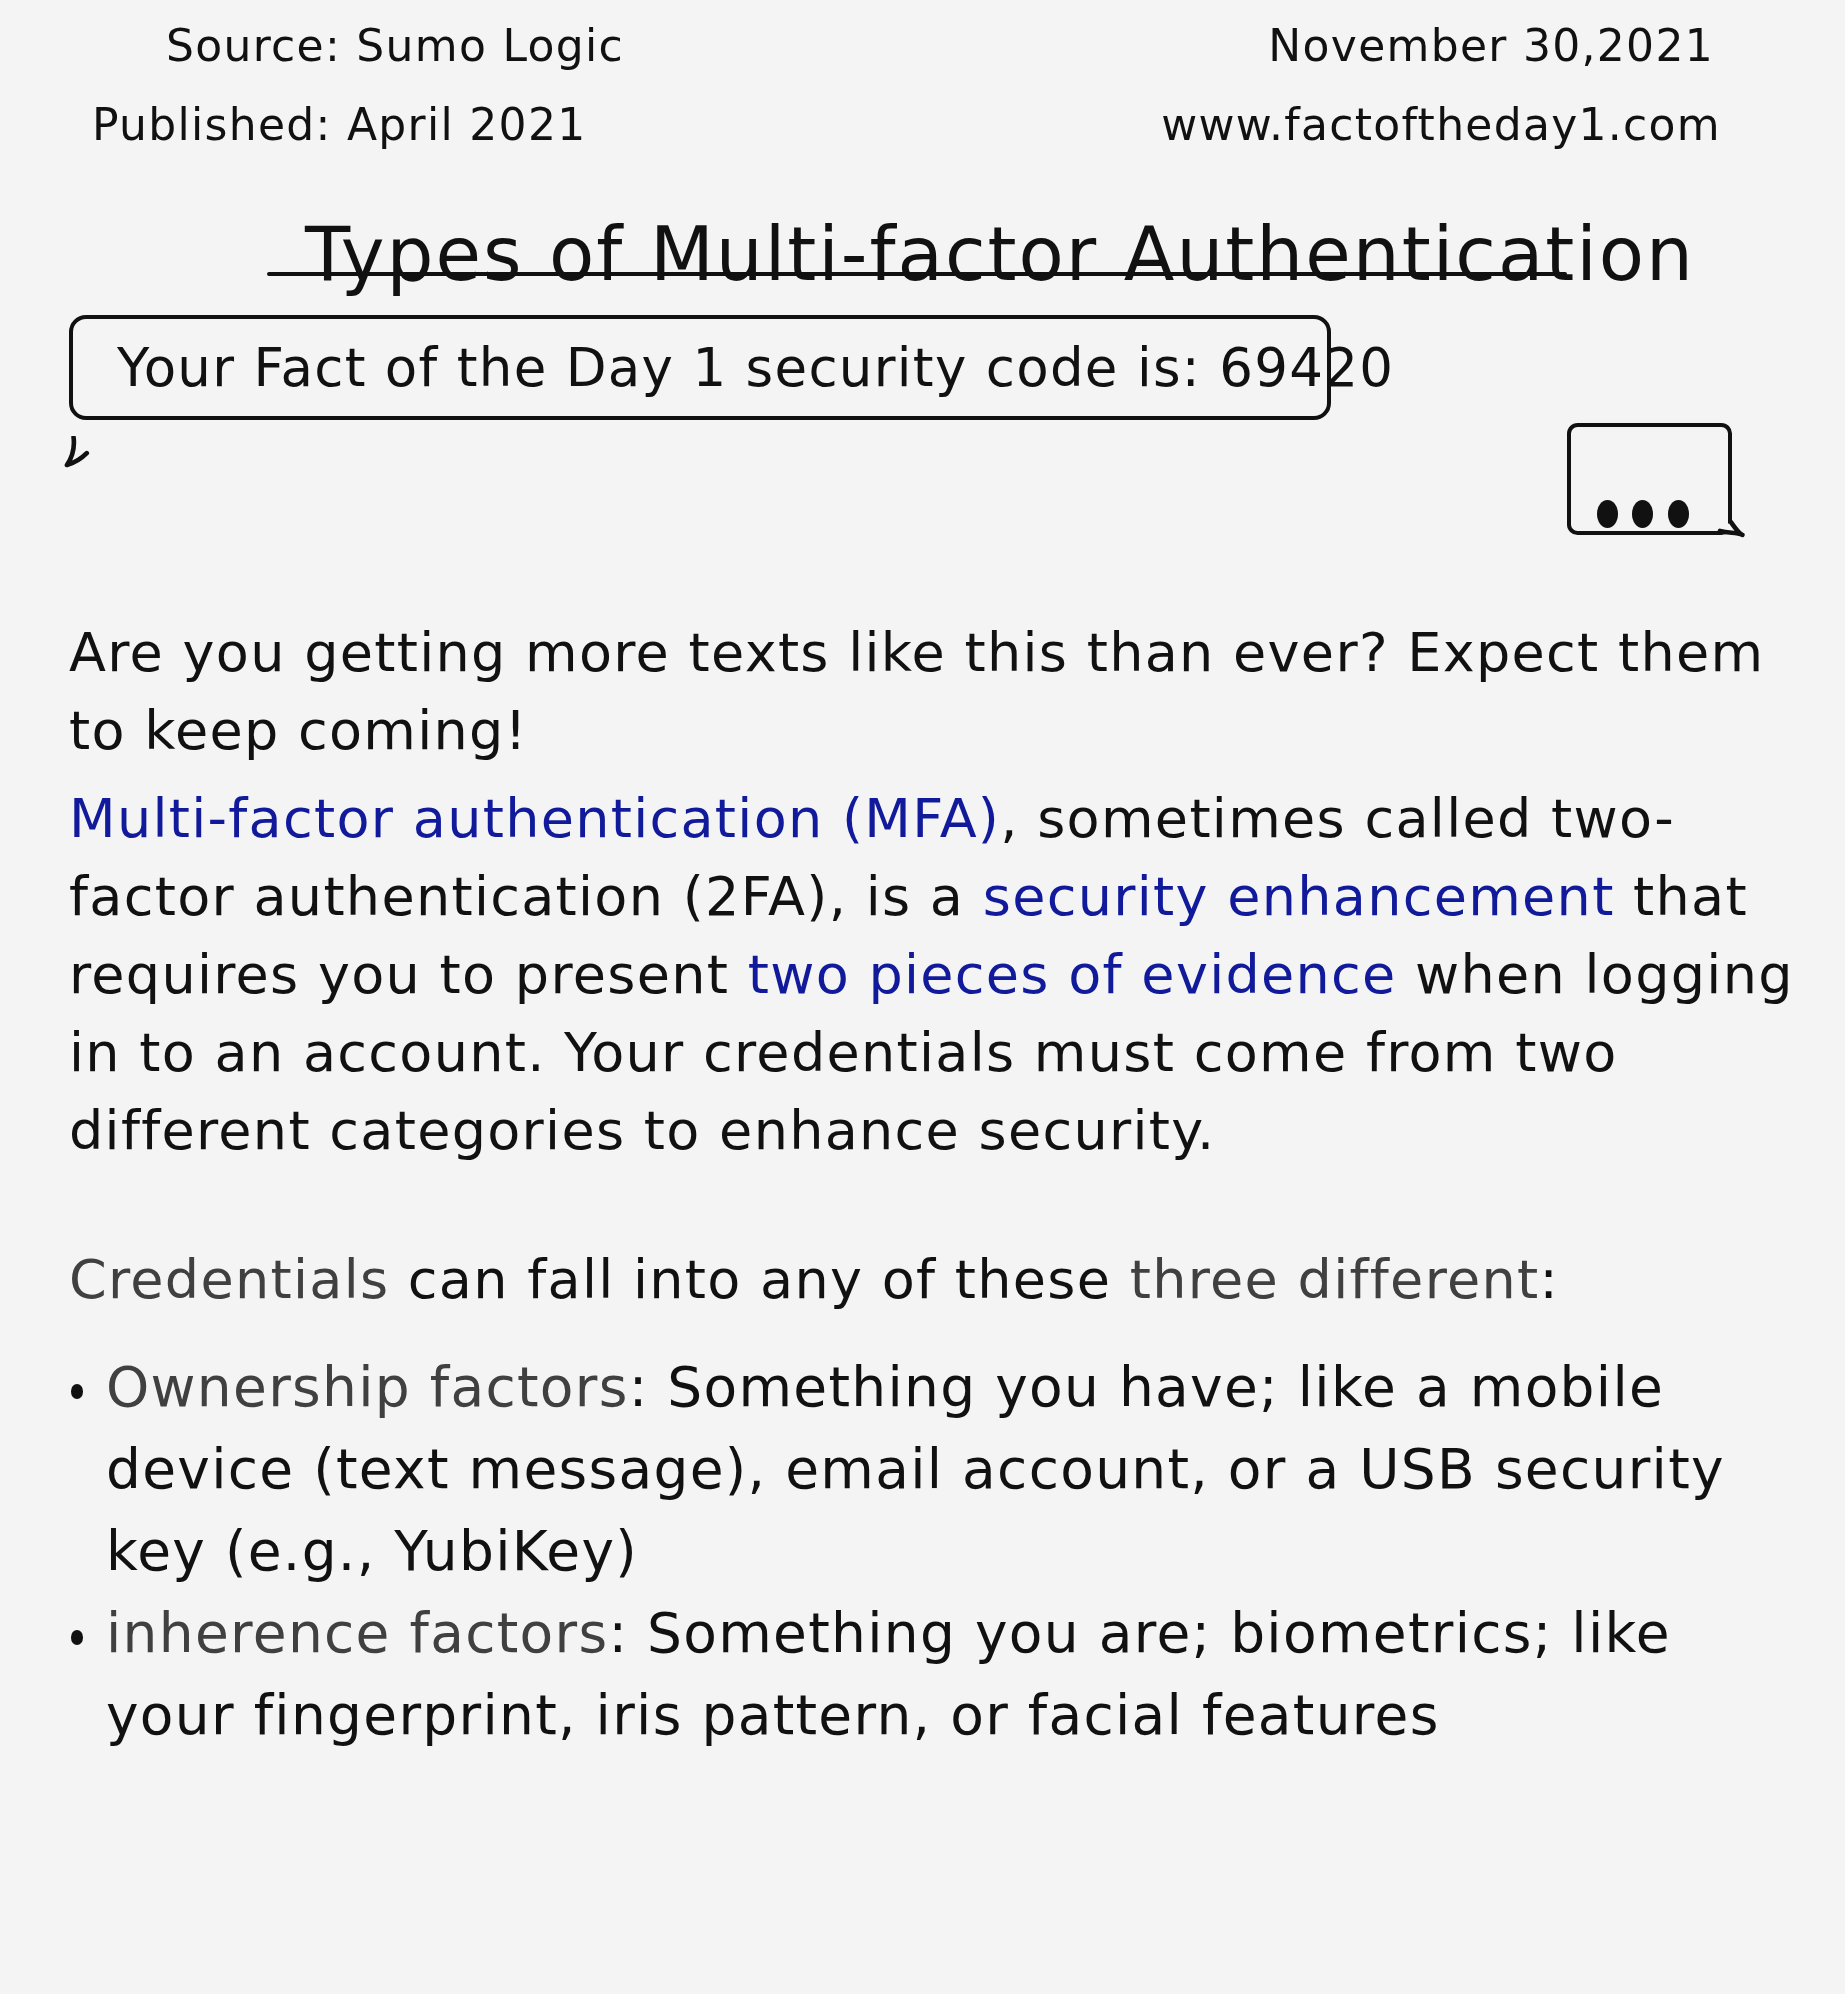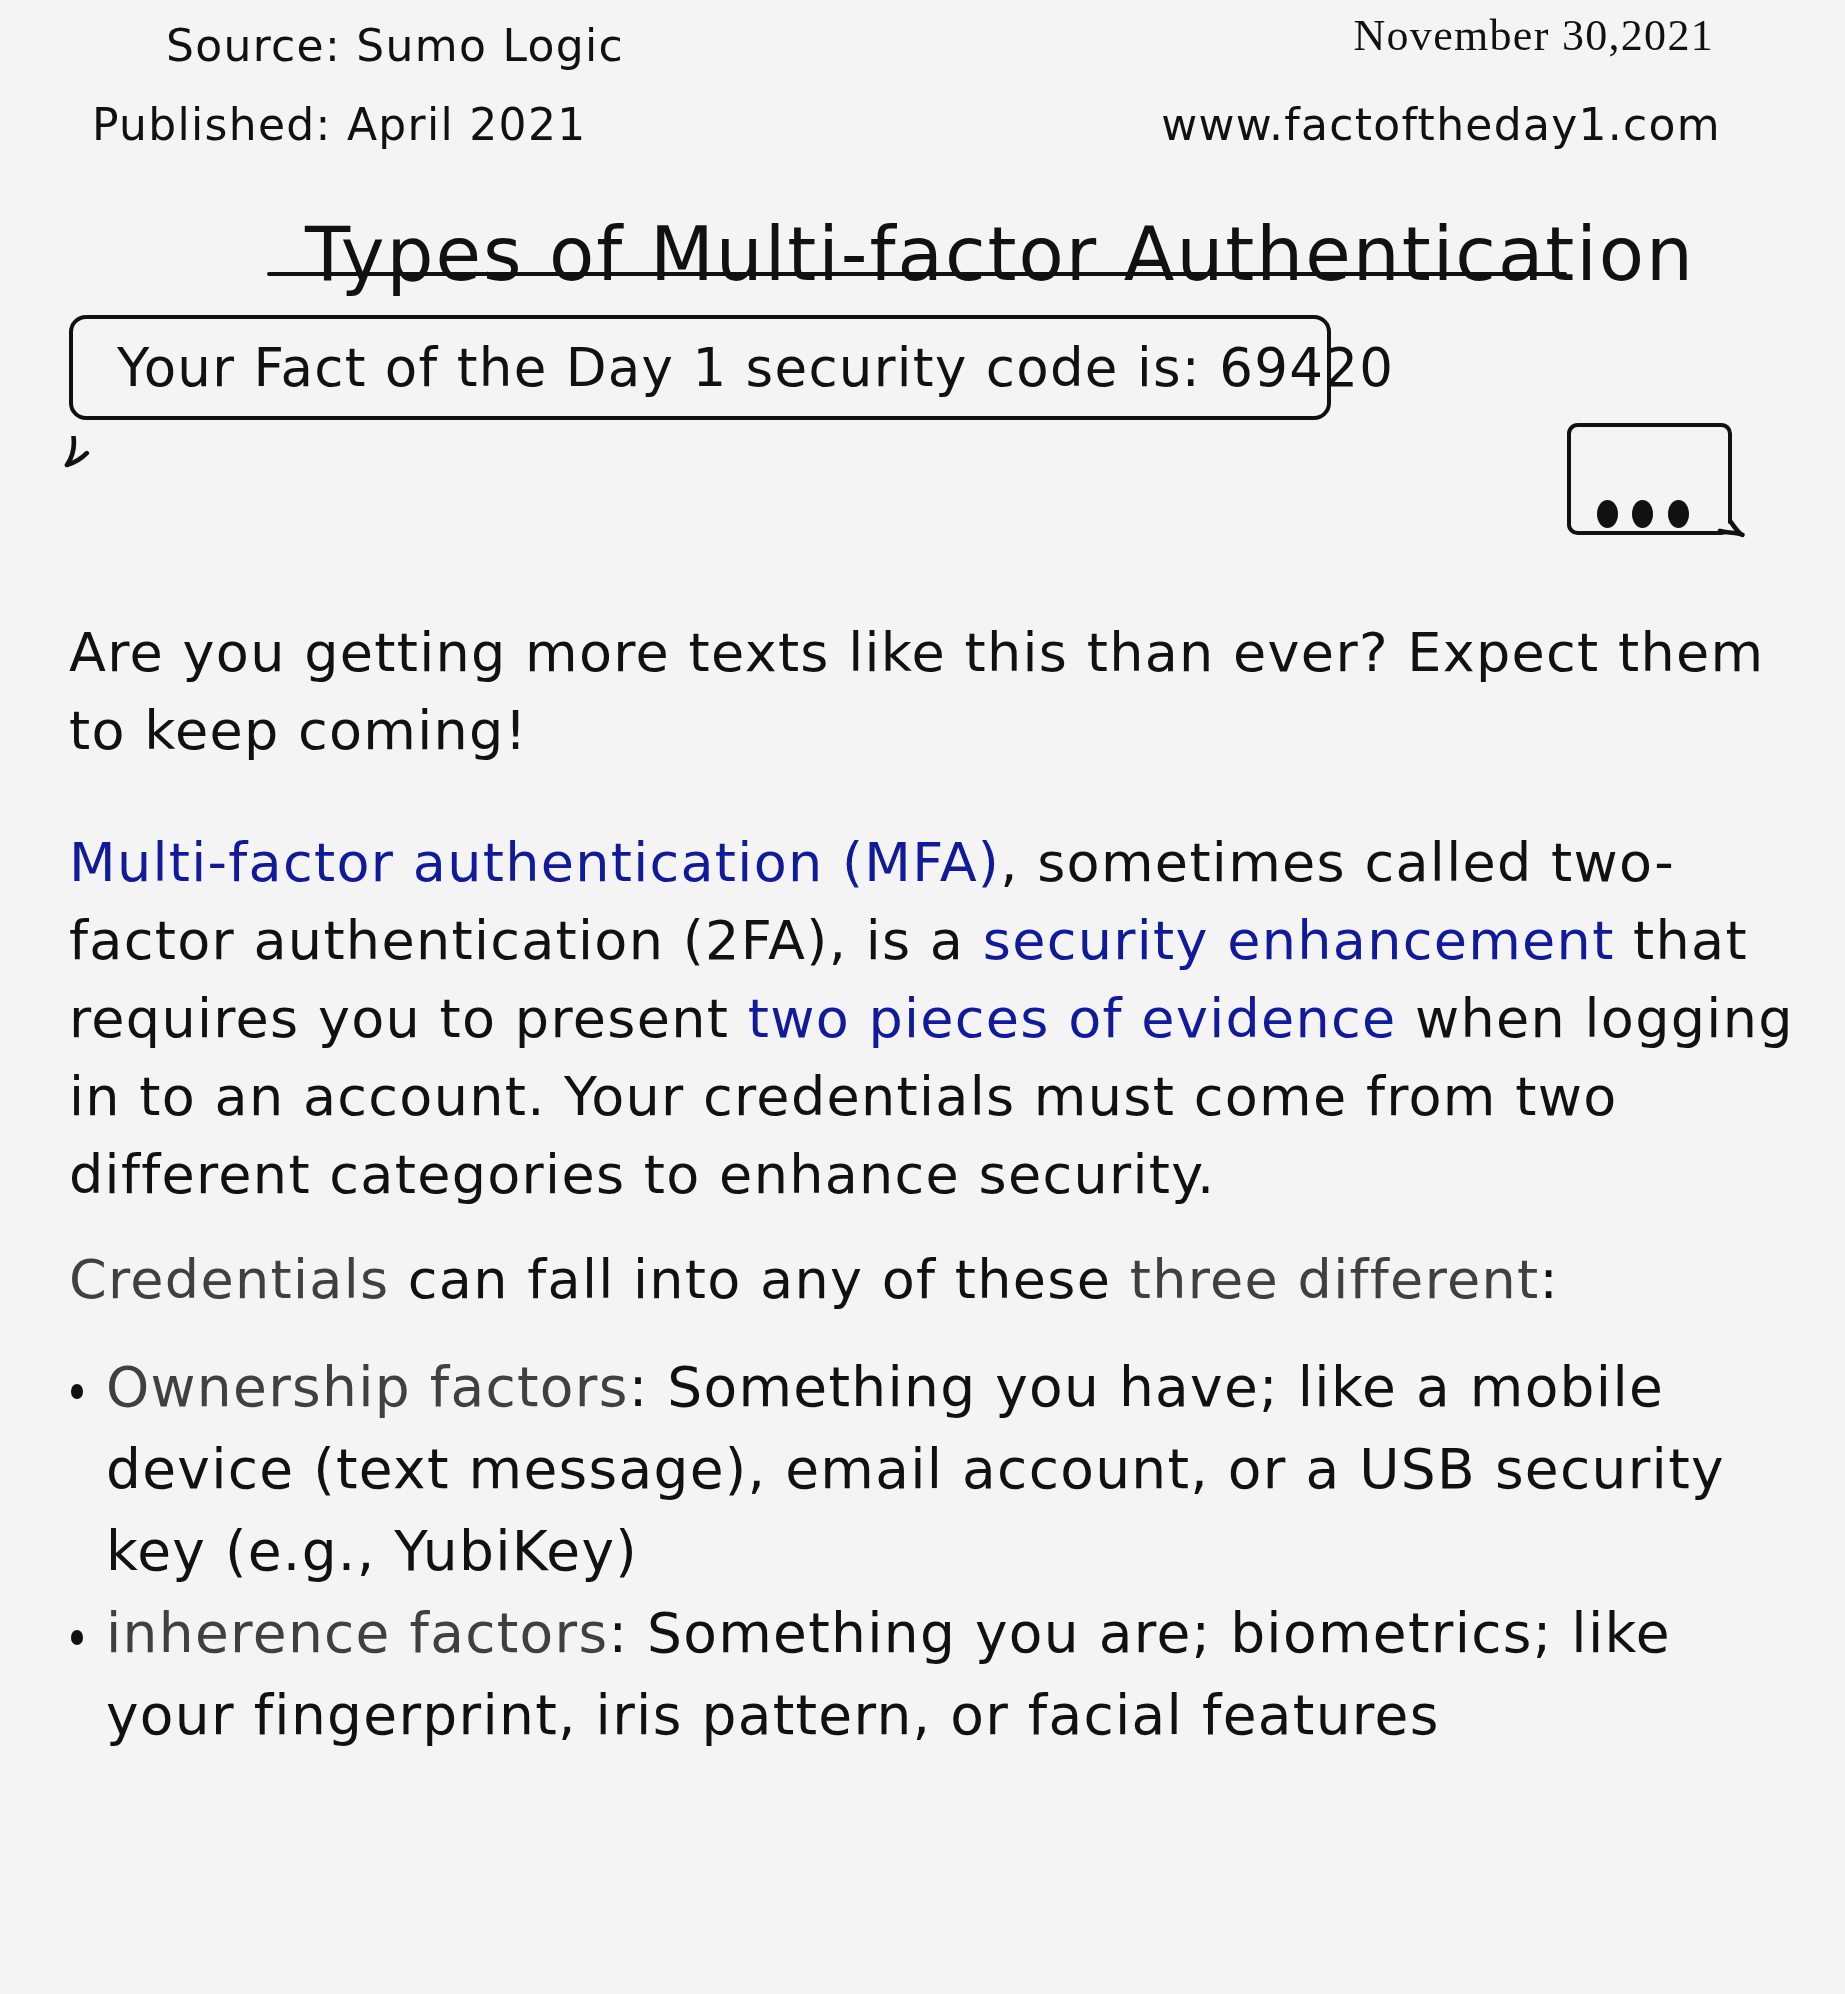--- a/index.html
+++ b/index.html
@@ -21,21 +21,21 @@
       letter-spacing: 1.3px;
     }
     .meta {
       position: absolute;
       font-size: 44px;
       line-height: 1;
       white-space: nowrap;
     }
     #source { left: 166px; top: 24px; }
     #published { left: 92px; top: 103px; }
-    #date { right: 132px; top: 14px; font-family: Liberation Serif, serif; }
+    #date { right: 132px; top: 24px; }
     #website { right: 125px; top: 103px; }
 
     #page-title {
       position: absolute;
       left: 269px;
       top: 201px;
       width: 1297px;
       text-align: left;
       font-size: 74px;
       line-height: 1;
@@ -113,21 +113,21 @@
     }
 
     .para {
       position: absolute;
       left: 69px;
       font-size: 54px;
       line-height: 78px;
       letter-spacing: 1.3px;
     }
     #intro { top: 614px; width: 1716px; }
-    #definition { top: 824px; width: 1749px; }
+    #definition { top: 780px; width: 1749px; }
     #credentials-intro { top: 1241px; width: 1716px; }
 
     .blue { color: #101a9a; }
     .green { color: #404040; }
 
     #factor-list {
       position: absolute;
       left: 66px;
       top: 1346px;
       width: 1749px;

